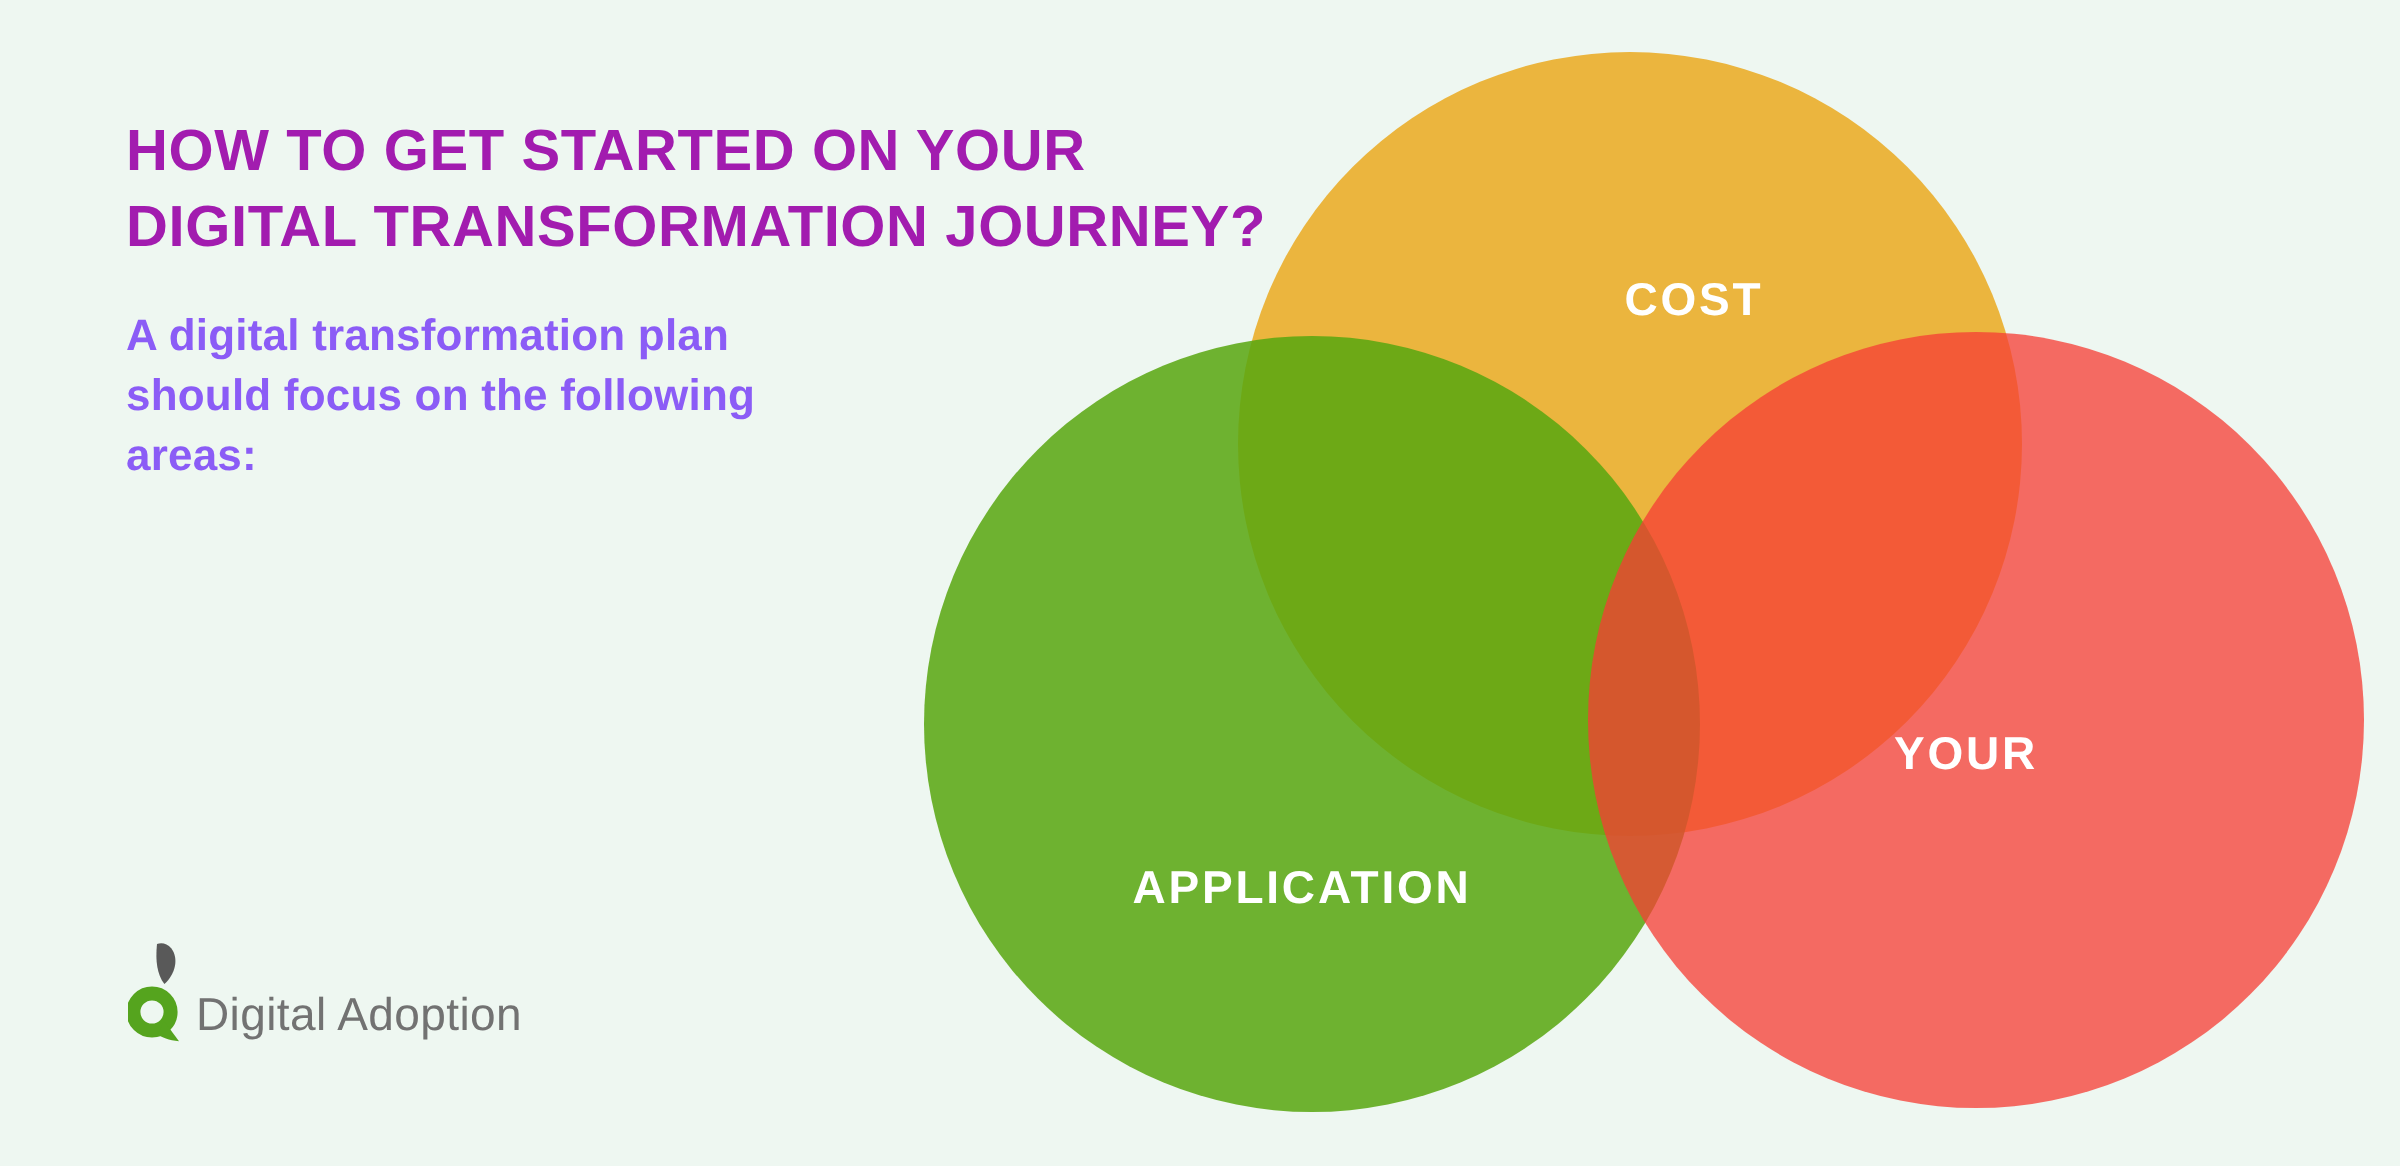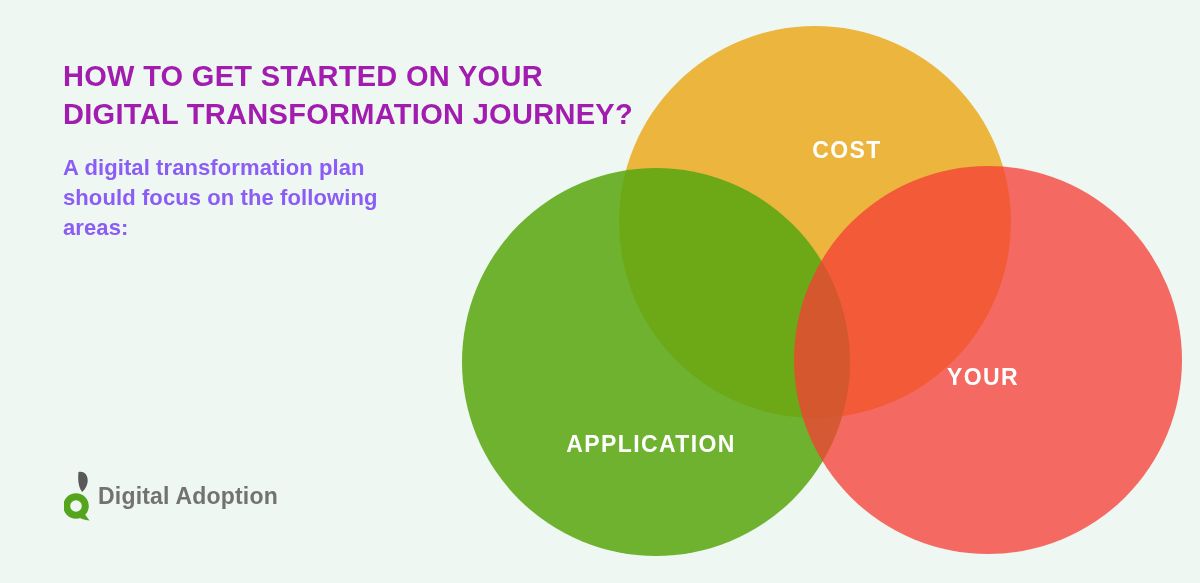--- a/index.html
+++ b/index.html
@@ -64,22 +64,21 @@
   .vlabel.cost { left: 815px; top: 150px; margin-left: 32px; }
   .vlabel.application { left: 651px; top: 398px; margin-top: 46px; }
   .vlabel.risk { left: 983px; top: 377px; }
 
   
   .logo {
     position: absolute;
     left: 64px;
     top: 471px;
     display: flex;
-    align-items: center;
-    font-weight: bold;
+    align-items: flex-end;
   }
   .logo-icon { display: block; }
   .logo-text {
     margin-left: 7px;
     padding-bottom: 1px;
     color: #727272;
     font-size: 23px;
     letter-spacing: 0.2px;
     line-height: 26px;
   }

